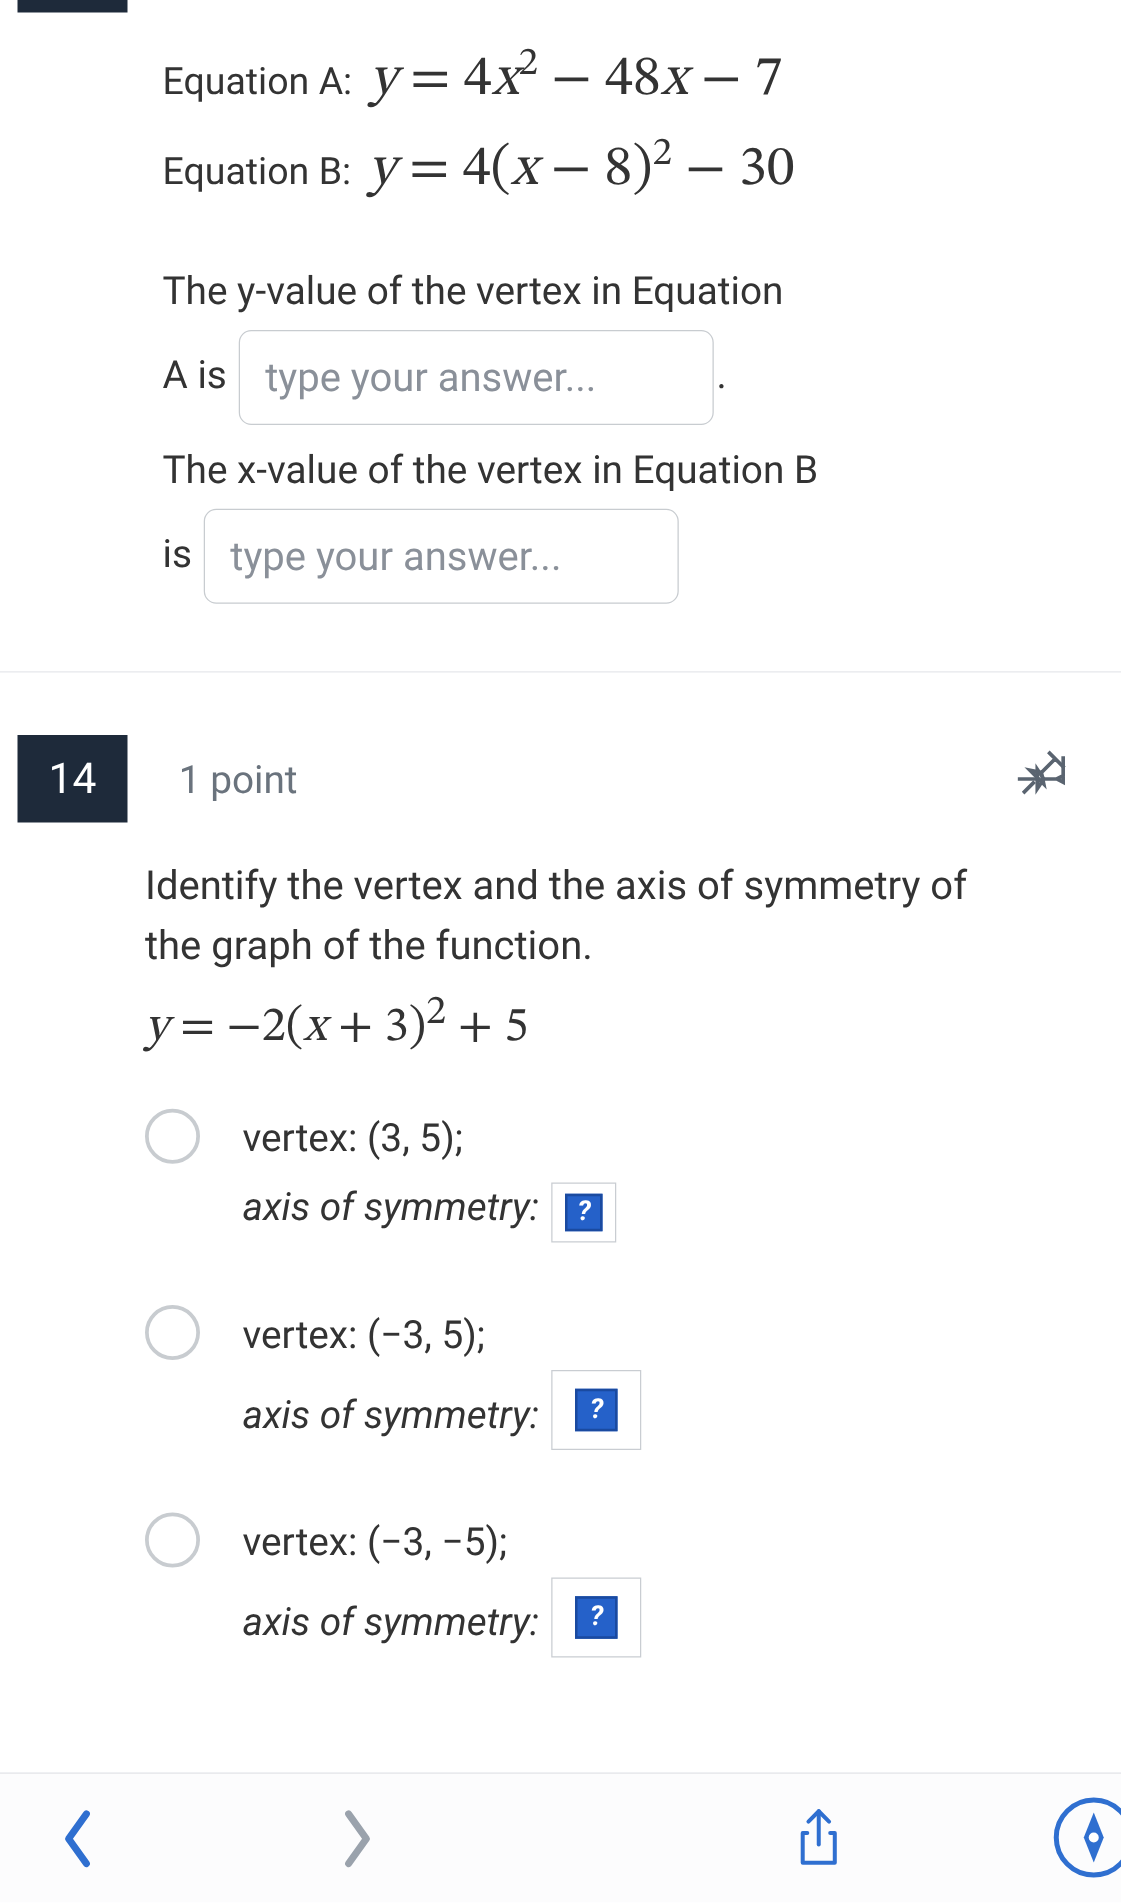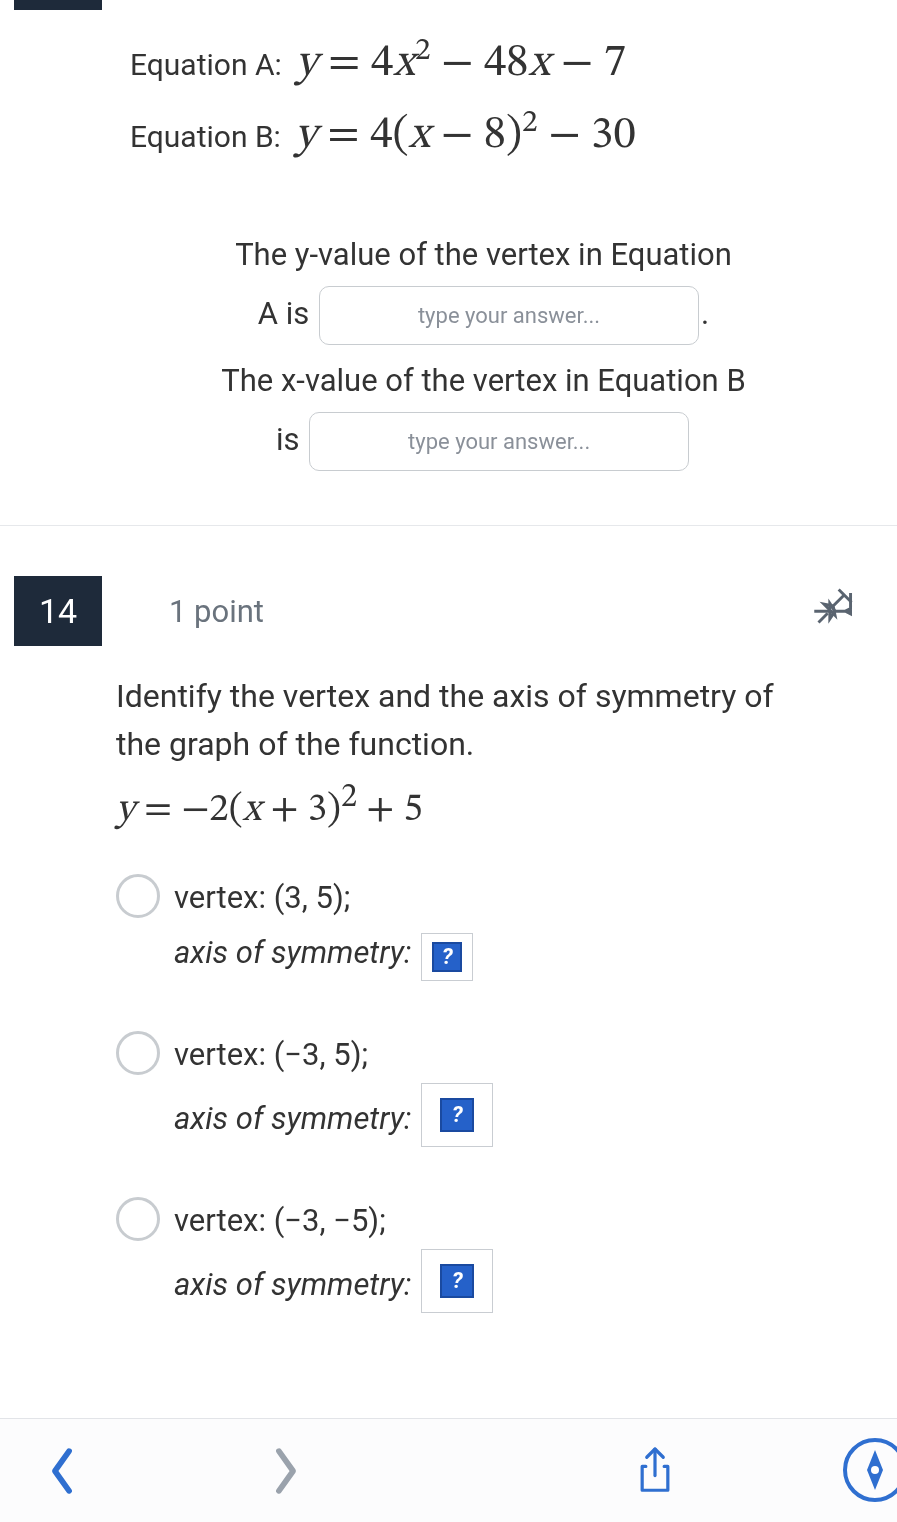--- a/index.html
+++ b/index.html
@@ -35,41 +35,40 @@
     font-size: 30px;
     color: #333;
     margin-right: 14px;
   }
   .math {
     font-family: "Cambria Math", "STIX Two Math", "Latin Modern Math", Georgia, serif;
     font-size: 45px;
     white-space: nowrap;
   }
   .math sup { font-size: 0.7em; vertical-align: super; line-height: 0; }
-  .prompt-block { margin-top: 60px; font-size: 31px; line-height: 1.7; text-align: center; }
+  .prompt-block { margin-top: 38px; font-size: 31px; line-height: 1.7; }
   .inline-flow { display: block; }
   .ans-input {
     display: inline-block;
     border: 1px solid #c8ccd0;
     border-radius: 10px;
     padding: 10px 20px;
-    font-size: 22px;
+    font-size: 32px;
     color: #8a9099;
     min-width: 380px;
     vertical-align: middle;
     background: #fff;
     margin: 4px 2px;
   }
   .divider { height: 1px; background: #e6e8eb; margin: 0; }
   .q14-header {
     display: flex;
     align-items: center;
     padding: 50px 40px 20px 0;
     position: relative;
-    gap: 26px;
   }
   .qnum {
     background: #1e2a3a;
     color: #fff;
     font-size: 34px;
     width: 88px;
     height: 70px;
     display: flex;
     align-items: center;
     justify-content: center;
@@ -94,21 +93,21 @@
     font-family: "Cambria Math", "STIX Two Math", "Latin Modern Math", Georgia, serif;
     font-size: 39px;
     font-weight: 500;
     margin-top: 6px;
   }
   .options { margin-top: 30px; }
   .opt {
     display: flex;
     align-items: flex-start;
     margin-bottom: 46px;
-    gap: 14px;
+    gap: 34px;
   }
   .radio {
     width: 44px;
     height: 44px;
     border: 3px solid #c8ccd0;
     border-radius: 50%;
     flex-shrink: 0;
     margin-top: 4px;
   }
   .opt-text { font-size: 31px; line-height: 1.8; }

